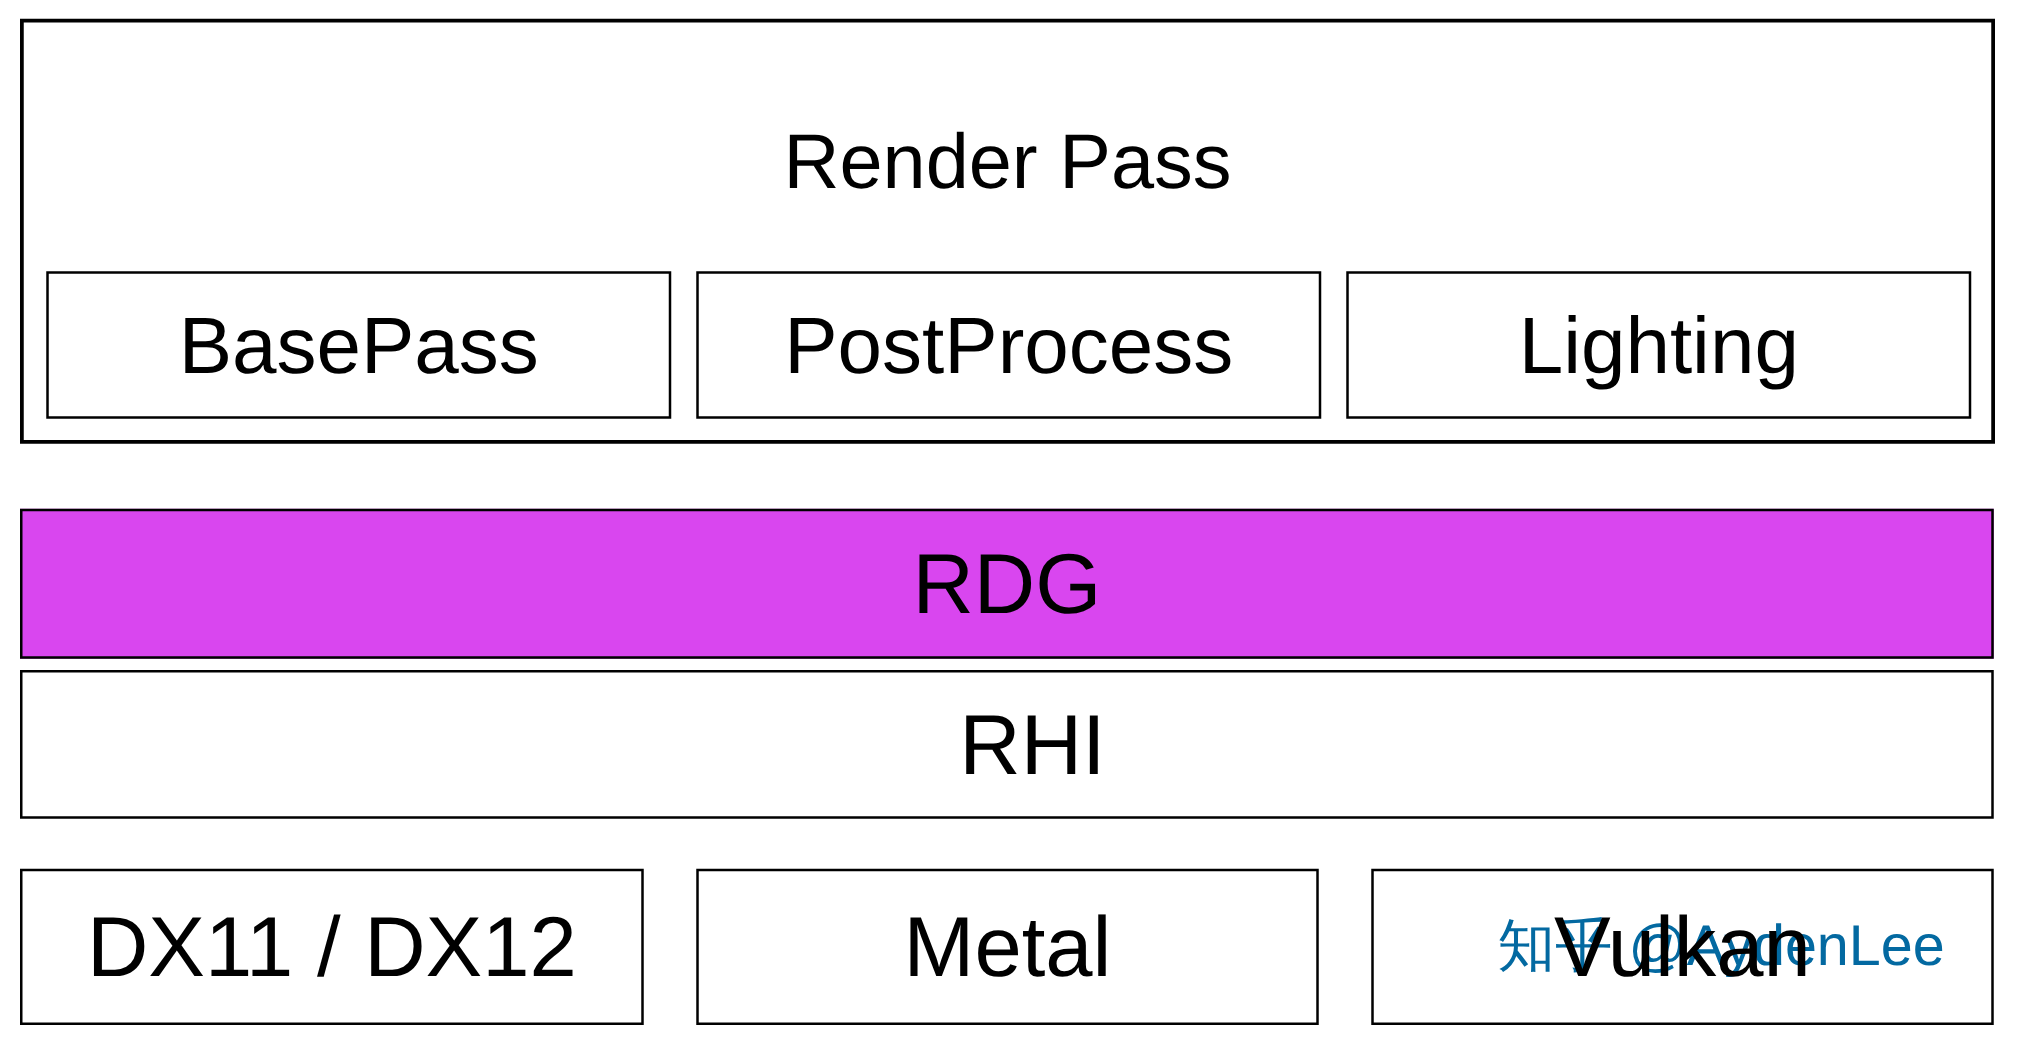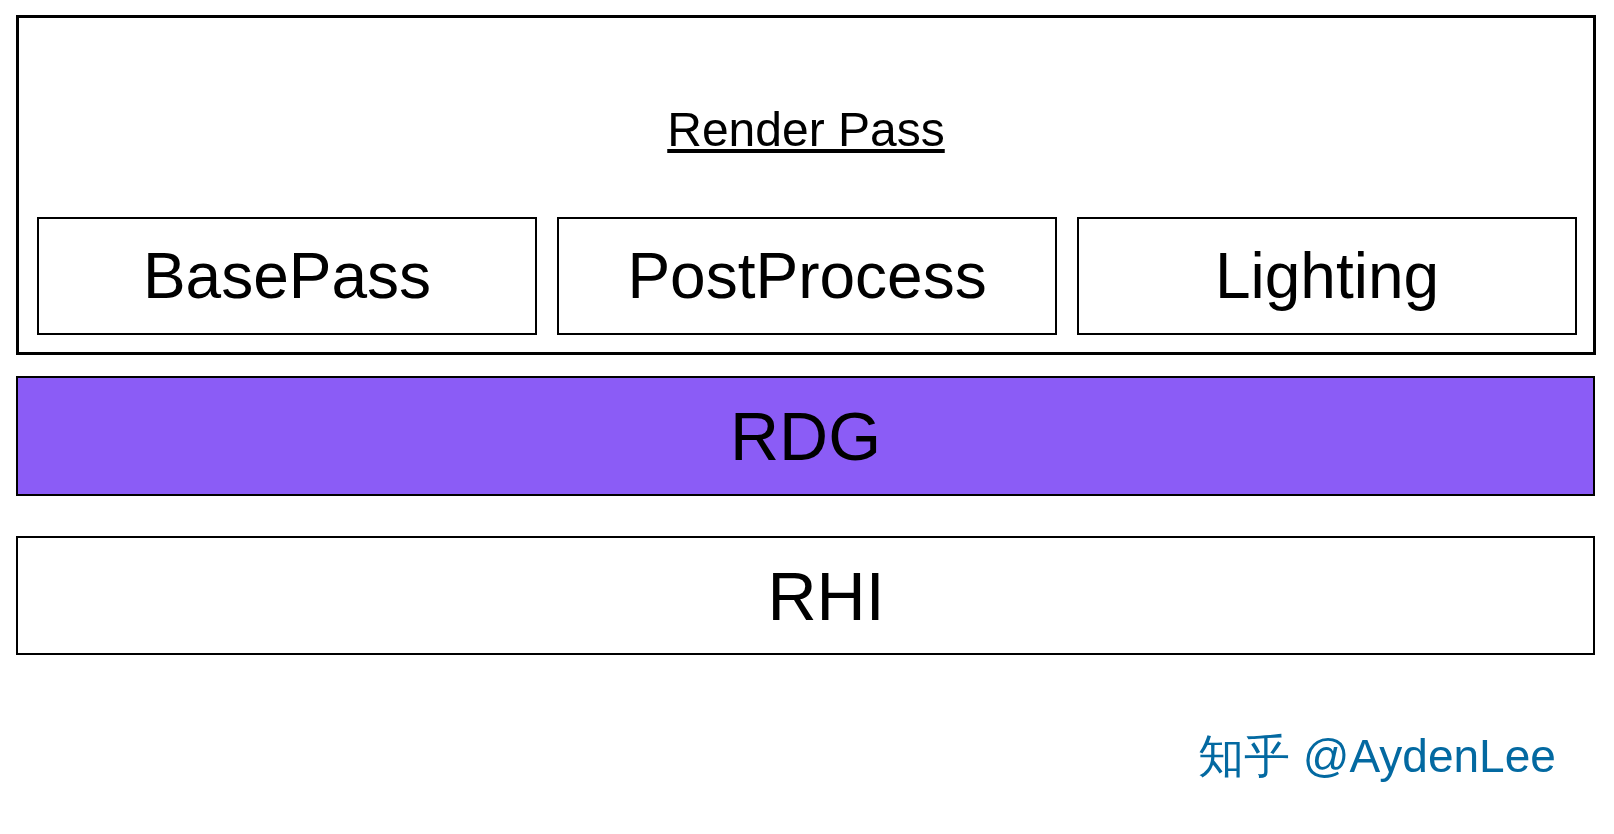--- a/index.html
+++ b/index.html
@@ -30,24 +30,23 @@
   }
   .outer-title {
     position: absolute;
     left: 0;
     top: 0;
     right: 0;
     height: 224px;
     display: flex;
     align-items: center;
     justify-content: center;
-    font-size: 48px;
+    font-size: 62px;
     line-height: 1;
     white-space: nowrap;
-    text-decoration: underline;
   }
   .inner-row {
     position: absolute;
     left: 18px;
     top: 199px;
     display: flex;
     gap: 20px;
   }
   .inner-box {
     width: 500px;
@@ -128,20 +127,31 @@
 
   <div class="outer-box">
     <div class="outer-title">Render Pass</div>
     <div class="inner-row">
       <div class="inner-box">BasePass</div>
       <div class="inner-box">PostProcess</div>
       <div class="inner-box">Lighting</div>
     </div>
   </div>
 
-  <div class="bar rdg" style="background: #8b5cf6;">RDG</div>
+  <div class="bar rdg" style="background: #d946ef; margin-top: 31px;">RDG</div>
 
   <div class="bar rhi">RHI</div>
 
+  <div class="backend-row">
+    <div class="backend-box">
+      <span class="label">DX11 / DX12</span>
+    </div>
+    <div class="backend-box">
+      <span class="label">Metal</span>
+    </div>
+    <div class="backend-box">
+      <span class="label">Vulkan</span>
+    </div>
+  </div>
 
   <div class="watermark" style="color: #0369a1;">知乎 @AydenLee</div>
 
 </div>
 
 </body></html>

